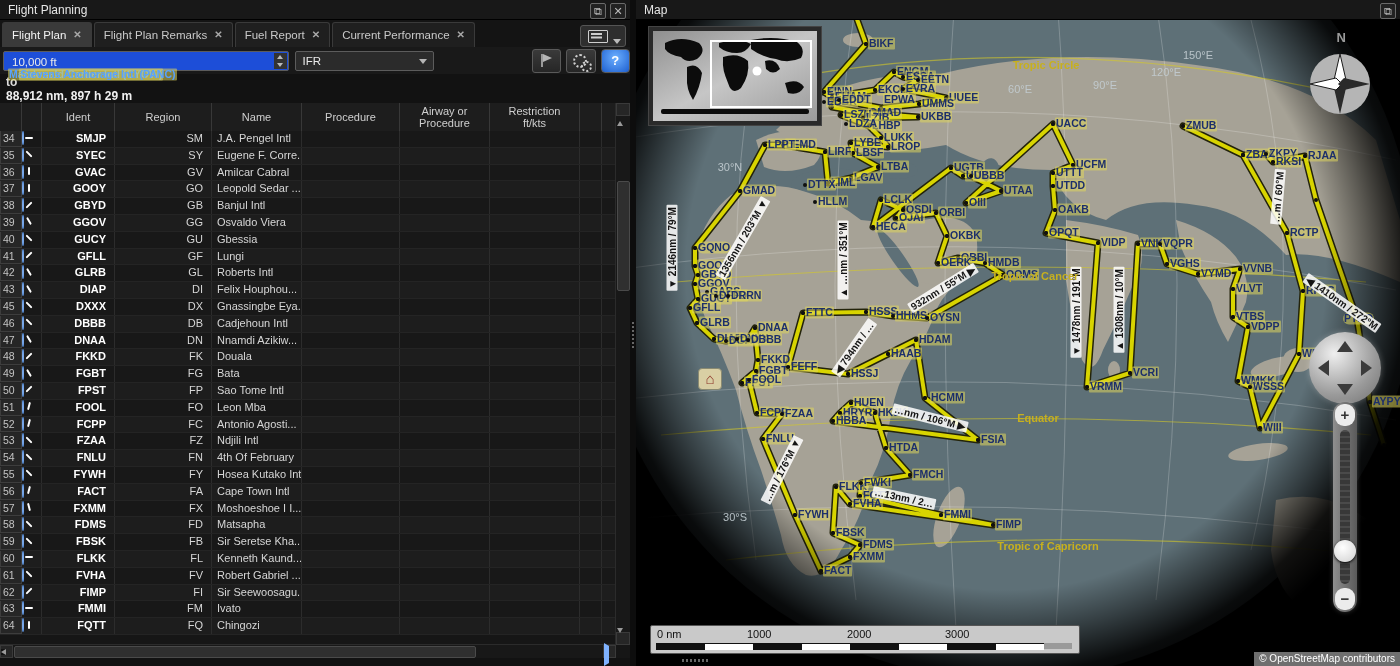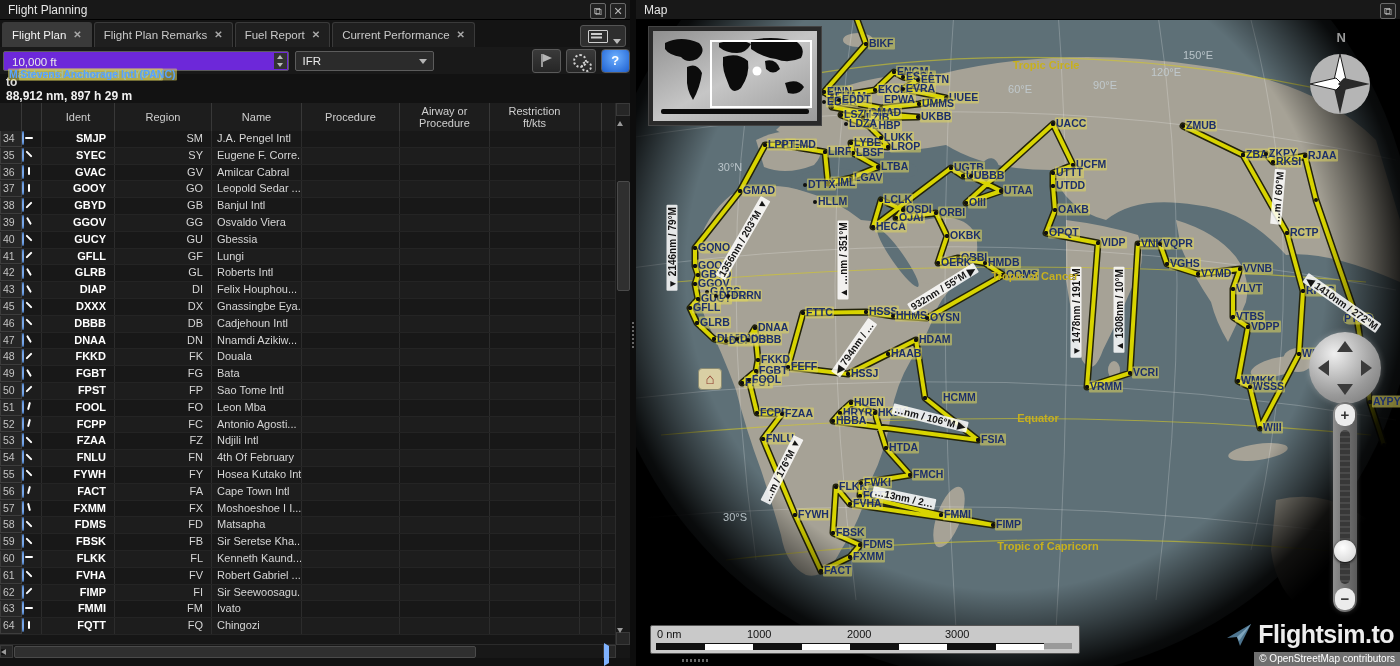--- a/index.html
+++ b/index.html
@@ -15,21 +15,21 @@
   .tabbar{position:absolute;top:20px;left:0;right:0;height:27px;background:#141414;border-bottom:1px solid #3c3c3c;display:flex;align-items:flex-end;}
   .tab{height:24px;line-height:24px;margin-left:2px;padding:0 9px;background:#1f1f1f;border:1px solid #3a3a3a;border-bottom:none;
     border-radius:3px 3px 0 0;color:#c9c9c9;font-size:11.5px;white-space:nowrap;display:flex;gap:7px;align-items:center;}
   .tab.active{background:#3a3a3a;color:#f2f2f2;}
   .tab .x{color:#a9a9a9;font-size:10px;font-weight:bold;}
   .tabmenu{position:absolute;right:4px;top:25px;width:44px;height:20px;background:#2e2e2e;border:1px solid #555;border-radius:3px;}
   .tabmenu .bars{position:absolute;left:7px;top:4px;width:18px;height:11px;border:1px solid #cfcfcf;border-radius:1px;}
   .tabmenu .bars:before{content:"";position:absolute;left:2px;top:2px;width:11px;height:1.5px;background:#cfcfcf;box-shadow:0 3.5px 0 #cfcfcf;}
   .tabmenu .caret{position:absolute;right:4px;bottom:2px;width:0;height:0;border-left:4px solid transparent;border-right:4px solid transparent;border-top:5px solid #bbb;}
   .toolbar{position:absolute;top:47px;left:0;right:0;height:27px;background:#191919;display:flex;align-items:center;}
-  .spinbox{position:relative;margin-left:3px;width:293px;height:20px;background:#6d28d9;border:1px solid #5c5c5c;border-radius:2px;box-sizing:border-box;}
+  .spinbox{position:relative;margin-left:3px;width:293px;height:20px;background:#1d4ed8;border:1px solid #5c5c5c;border-radius:2px;box-sizing:border-box;}
   .spinbox input{position:absolute;left:6px;top:0;width:250px;height:18px;background:transparent;border:none;color:#eaeaea;font-size:11.5px;font-family:"Liberation Sans",sans-serif;outline:none;}
   .spin{position:absolute;right:1px;top:1px;width:13px;height:16px;display:flex;flex-direction:column;justify-content:space-around;align-items:center;background:#333;}
   .spin i{width:0;height:0;border-left:3.5px solid transparent;border-right:3.5px solid transparent;}
   .spin i.up{border-bottom:4px solid #bbb;} .spin i.dn{border-top:4px solid #bbb;}
   .combo{position:relative;margin-left:6px;width:143px;height:20px;background:#2b2b2b;border:1px solid #5c5c5c;border-radius:2px;box-sizing:border-box;color:#eaeaea;font-size:11.5px;line-height:18px;padding-left:7px;}
   .combo .caret{position:absolute;right:6px;top:7px;width:0;height:0;border-left:4px solid transparent;border-right:4px solid transparent;border-top:5px solid #b5b5b5;}
   .tbtn{width:28px;height:22px;border:1px solid #5a5a5a;border-radius:3px;background:linear-gradient(#3a3a3a,#262626);margin-left:5px;position:relative;}
   .tbtn.first{margin-left:98px;}
   .windsock{position:absolute;left:8px;top:4px;width:2px;height:13px;background:#9a9a9a;}
   .windsock:before{content:"";position:absolute;left:2px;top:0;width:0;height:0;border-top:4px solid transparent;border-bottom:4px solid transparent;border-left:9px solid #b5b5b5;}
@@ -878,21 +878,21 @@
           <span class="apt" style="left: 239px; top: 393px;">HKJK</span>
           <span class="aptdot" style="left: 204px; top: 393px;"></span>
           <span class="apt" style="left: 204px; top: 393px;">HRYR</span>
           <span class="aptdot" style="left: 215px; top: 383px;"></span>
           <span class="apt" style="left: 215px; top: 383px;">HUEN</span>
           <span class="aptdot" style="left: 197px; top: 401px;"></span>
           <span class="apt" style="left: 197px; top: 401px;">HBBA</span>
           <span class="aptdot" style="left: 342px; top: 420px;"></span>
           <span class="apt" style="left: 342px; top: 420px;">FSIA</span>
           <span class="aptdot" style="left: 289px; top: 378px;"></span>
-          <span class="apt" style="left: 304px; top: 378px;">HCMM</span>
+          <span class="apt" style="left: 292px; top: 378px;">HCMM</span>
           <span class="aptdot" style="left: 280px; top: 320px;"></span>
           <span class="apt" style="left: 280px; top: 320px;">HDAM</span>
           <span class="aptdot" style="left: 252px; top: 334px;"></span>
           <span class="apt" style="left: 252px; top: 334px;">HAAB</span>
           <span class="aptdot" style="left: 212px; top: 354px;"></span>
           <span class="apt" style="left: 212px; top: 354px;">HSSJ</span>
           <span class="aptdot" style="left: 152px; top: 347px;"></span>
           <span class="apt" style="left: 152px; top: 347px;">FEFF</span>
           <span class="aptdot" style="left: 167px; top: 293px;"></span>
           <span class="apt" style="left: 167px; top: 293px;">FTTC</span>
@@ -1069,23 +1069,16 @@
       <div class="homebtn">⌂</div>
 
       <div class="scalebar">
         <span id="scale-labels"><span class="lbl" style="left: 6px;">0 nm</span><span class="lbl" style="left: 96px;">1000</span><span class="lbl" style="left: 196px;">2000</span><span class="lbl" style="left: 294px;">3000</span></span>
         <span class="bar"></span>
         <span class="tail"></span>
       </div>
 
       <div class="gripdots"></div>
 
-      <div class="wm">
-        <svg width="26" height="26" viewBox="0 0 26 26">
-          <polygon points="1,16 25,2 14,24 11,15" fill="#4d748e"></polygon>
-          <polygon points="11,15 25,2 13,19" fill="#7fa5bd"></polygon>
-        </svg>
-        <span class="txt">Flightsim.to</span>
-      </div>
       <div class="attr">© OpenStreetMap contributors</div>
     </div>
   </section>
 </div>
 
 </body></html>

